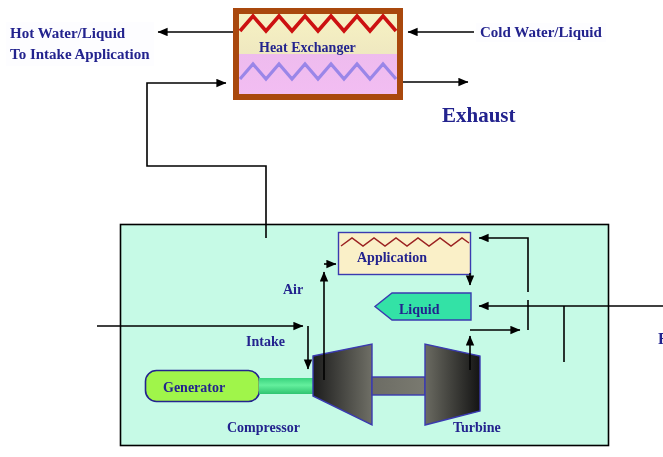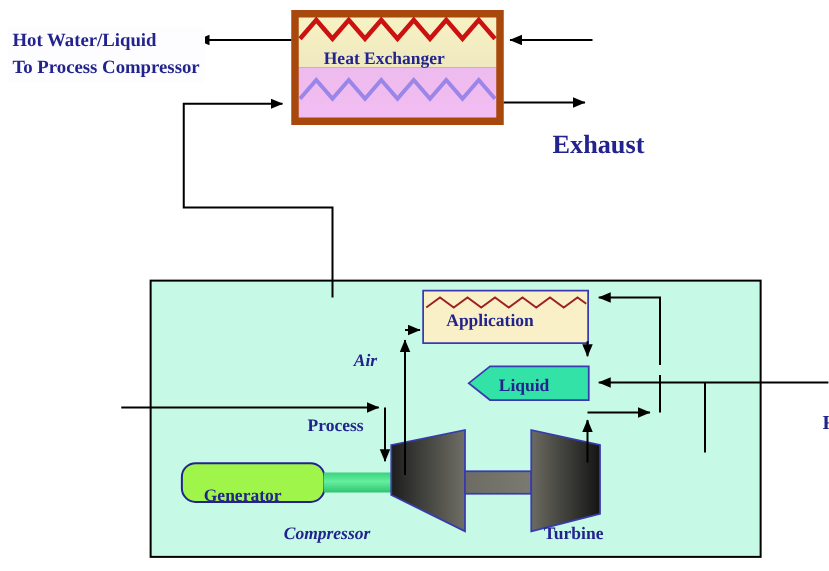--- a/index.html
+++ b/index.html
@@ -8,25 +8,25 @@
   svg#diagram{position:absolute;left:0;top:0;width:663px;height:457px;}
   .lbl{position:absolute;color:#2b2bb0;font-family:"Liberation Serif",serif;font-weight:bold;white-space:nowrap;}
   .lbl.navy{color:#23238e;}
   .callout{background:#fdfdff;padding:1px 4px;}
   #lbl-hot{left:6px;top:22px;font-size:15px;line-height:21px;}
   #lbl-cold{left:476px;top:23px;font-size:15px;}
   #lbl-exhaust{left:442px;top:103px;font-size:21px;}
   #lbl-hx{left:259px;top:40px;font-size:14px;text-align:center;}
   #lbl-recup{left:357px;top:250px;font-size:14px;}
   #lbl-burner{left:399px;top:302px;font-size:14px;}
-  #lbl-air{left:283px;top:282px;font-size:14px;font-style:italic;}
+  #lbl-air{left:283px;top:282px;font-size:14px;}
   #lbl-intake{left:246px;top:334px;font-size:14px;}
-  #lbl-gen{left:163px;top:390px;font-size:14px;}
-  #lbl-comp{left:227px;top:420px;font-size:14px;font-style:italic;}
-  #lbl-turb{left:435px;top:420px;font-size:14px;}
+  #lbl-gen{left:163px;top:380px;font-size:14px;}
+  #lbl-comp{left:227px;top:420px;font-size:14px;}
+  #lbl-turb{left:453px;top:420px;font-size:14px;}
   #lbl-fuel{left:626px;top:330px;font-size:16px;margin-left:32px;}
 </style>
 </head>
 <body>
 
 <div id="stage">
 
   <svg id="diagram" viewBox="0 0 663 457">
     <defs>
       <marker id="ar" markerWidth="11" markerHeight="11" refX="9.6" refY="4.2" orient="auto" markerUnits="userSpaceOnUse">
@@ -109,27 +109,28 @@
     <polyline points="528,330 528,300" fill="none" stroke="#000" stroke-width="1.6"></polyline>
     <polyline points="470,330 520,330" fill="none" stroke="#000" stroke-width="1.6" marker-end="url(#ar)"></polyline>
     <polyline points="470,370 470,336" fill="none" stroke="#000" stroke-width="1.6" marker-end="url(#ar)"></polyline>
     <polyline points="564,362 564,306" fill="none" stroke="#000" stroke-width="1.6"></polyline>
 
     <line x1="663" y1="306" x2="479" y2="306" stroke="#000" stroke-width="1.6" marker-end="url(#ar)"></line>
   </svg>
 
   <div class="lbl navy callout" id="lbl-hot">
     <div>Hot Water/Liquid</div>
-    <div>To Process Compressor</div>
+    <div>To Intake Application</div>
   </div>
 
+  <div class="lbl navy callout" id="lbl-cold">Cold Water/Liquid</div>
   <div class="lbl navy" id="lbl-exhaust">Exhaust</div>
   <div class="lbl navy" id="lbl-hx">Heat Exchanger</div>
   <div class="lbl navy" id="lbl-recup">Application</div>
   <div class="lbl navy" id="lbl-burner">Liquid</div>
   <div class="lbl navy" id="lbl-air">Air</div>
-  <div class="lbl navy" id="lbl-intake">Process</div>
+  <div class="lbl navy" id="lbl-intake">Intake</div>
   <div class="lbl navy" id="lbl-gen">Generator</div>
   <div class="lbl navy" id="lbl-comp">Compressor</div>
   <div class="lbl navy" id="lbl-turb">Turbine</div>
   <div class="lbl navy" id="lbl-fuel">Fuel</div>
 
 </div>
 
 </body></html>

